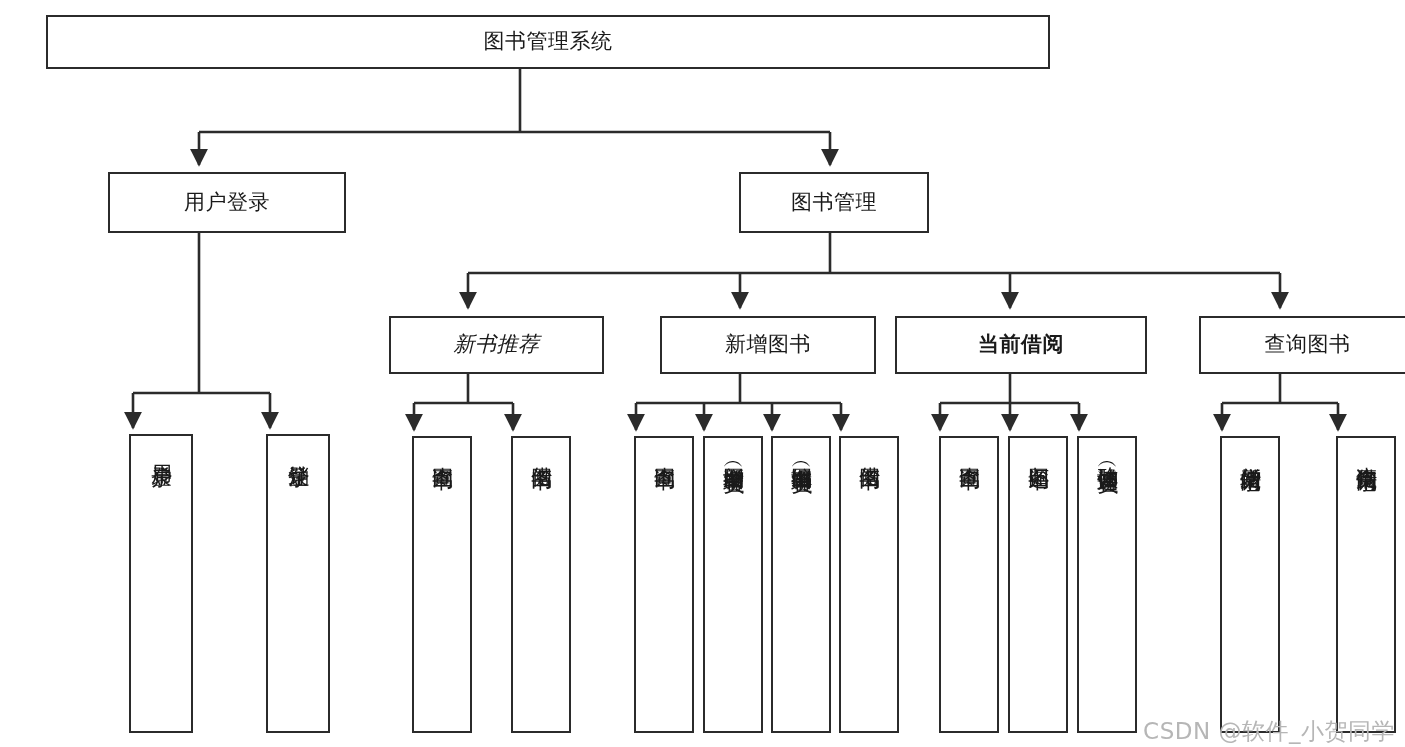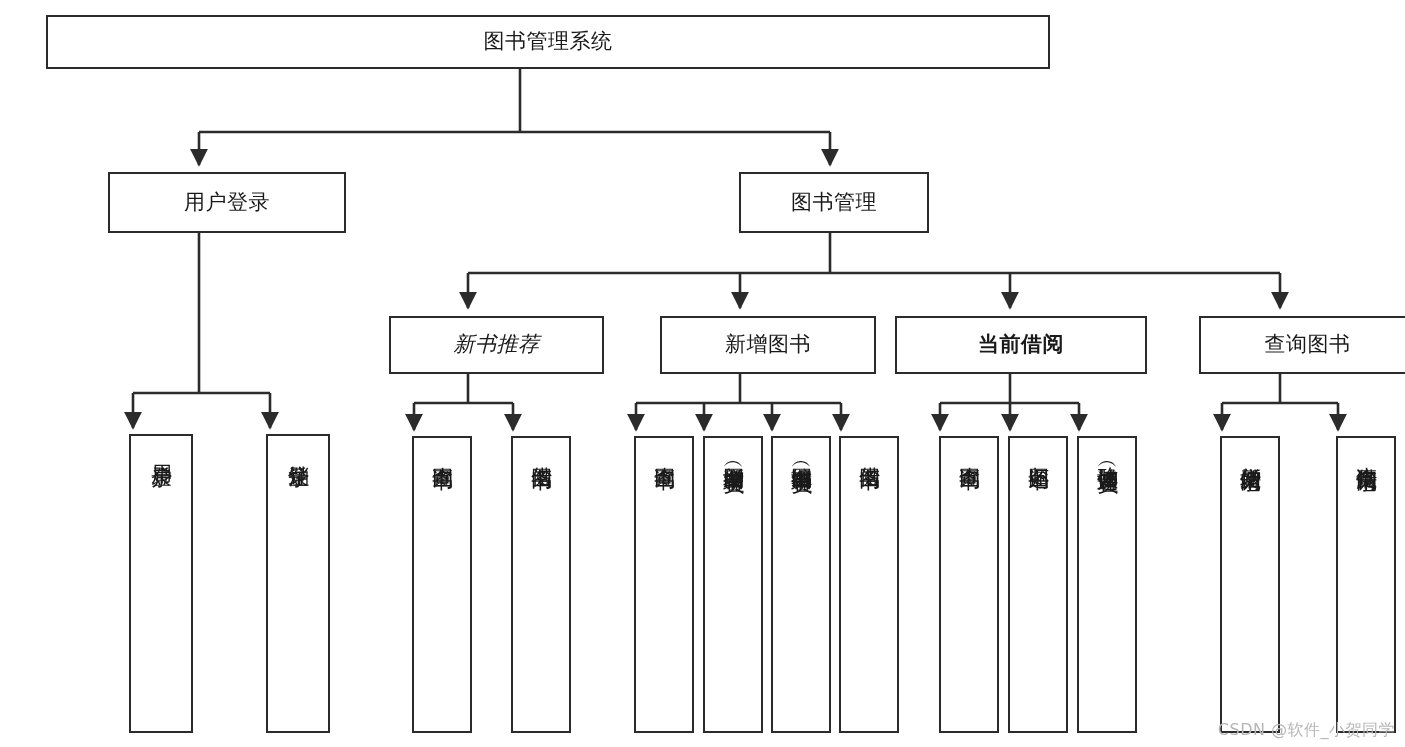--- a/index.html
+++ b/index.html
@@ -52,22 +52,22 @@
     text-orientation: upright;
     font-size: 21px;
     line-height: 1.32;
     letter-spacing: 1px;
     white-space: nowrap;
     display: block;
   }
   .watermark {
     position: absolute;
     right: 10px;
-    bottom: 6px;
-    font-size: 16px;
+    bottom: 0;
+    font-size: 23px;
     color: #b6b6b6;
     white-space: nowrap;
     letter-spacing: 0.5px;
   }
 </style>
 </head>
 <body>
 
 <div id="canvas">
 

